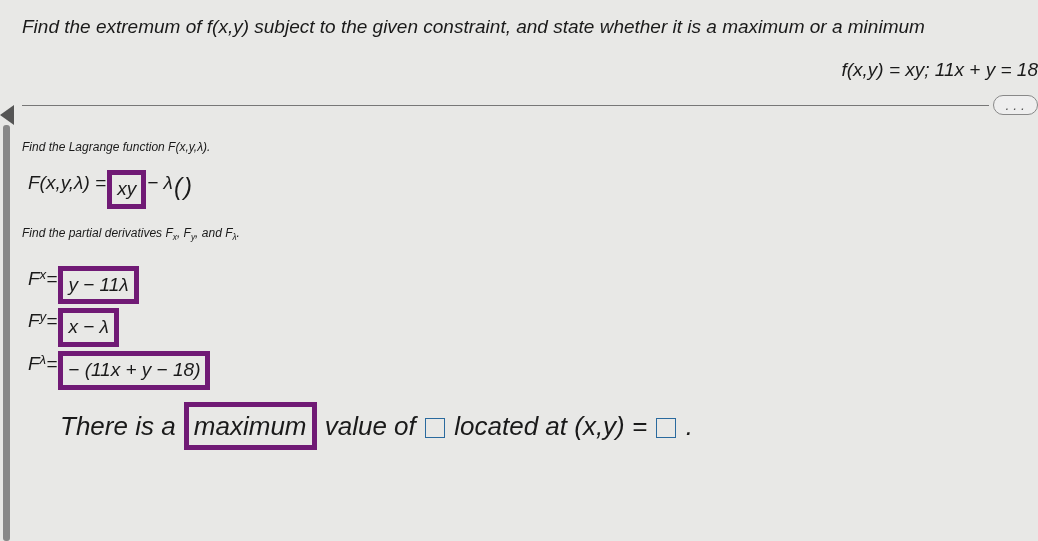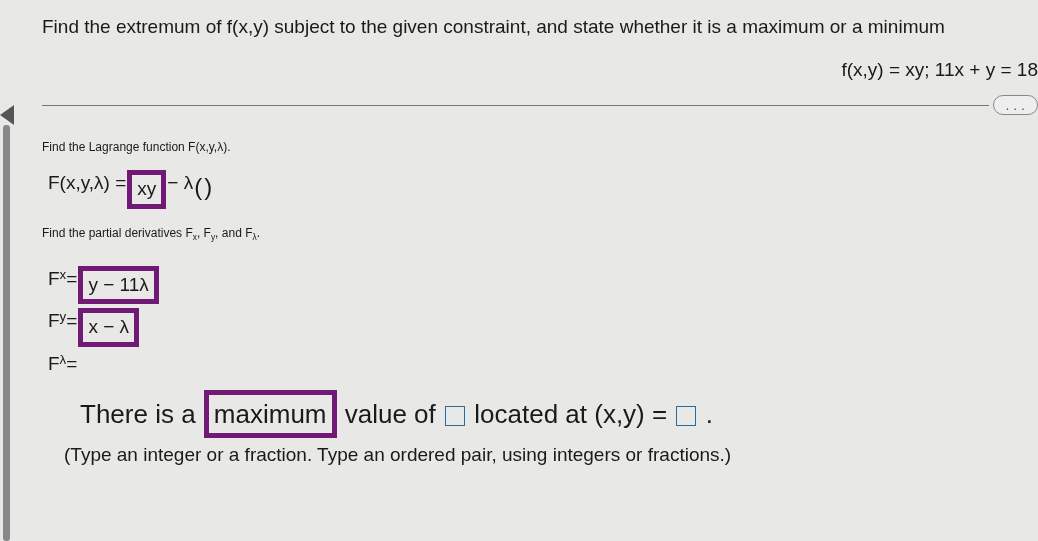--- a/index.html
+++ b/index.html
@@ -25,23 +25,24 @@
     .bar-left {
       position: absolute;
       left: 3px;
       top: 125px;
       bottom: 0;
       width: 7px;
       background: #888;
       border-radius: 3px;
     }
     .content {
-      padding: 14px 0 0 42px;
+      padding: 14px 0 0 22px;
       font-size: 19px;
       line-height: 1.4;
+      font-style: italic;
     }
     .question-line { font-size: 19px; margin-bottom: 16px; }
     .eq-line { font-size: 19px; margin-left: 22px; margin-bottom: 12px; text-align: right; }
     .hr-wrap { display:flex; align-items:center; margin: 4px 0 24px 0;}
     .hr-line { flex: 1; height: 1px; background: #777;}
     .ellipsis-pill {
       border: 1px solid #888;
       border-radius: 12px;
       padding: 0 12px;
       font-size: 14px;
@@ -116,26 +117,26 @@
   <div class="math-row compact">
     <span>F</span>
       <span class="sub">y</span>
       <span> = </span>
     <span class="boxed">x − λ</span>
   </div>
   <div class="math-row compact">
     <span>F</span>
       <span class="sub">λ</span>
       <span> = </span>
+    <span class="boxed">− (11x + y − 18)</span>
   </div>
 
   <div class="answer-line">
     <span>There is a </span>
     <span class="boxed">maximum</span>
     <span> value of </span>
     <span class="blank-box"></span>
     <span> located at (x,y) = </span>
     <span class="blank-box"></span>
     <span>.</span>
   </div>
-  <div class="answer-line2">(Type an integer or a fraction. Type an ordered pair, using integers or fractions.)</div>
 
 </div>
 
 </body></html>

